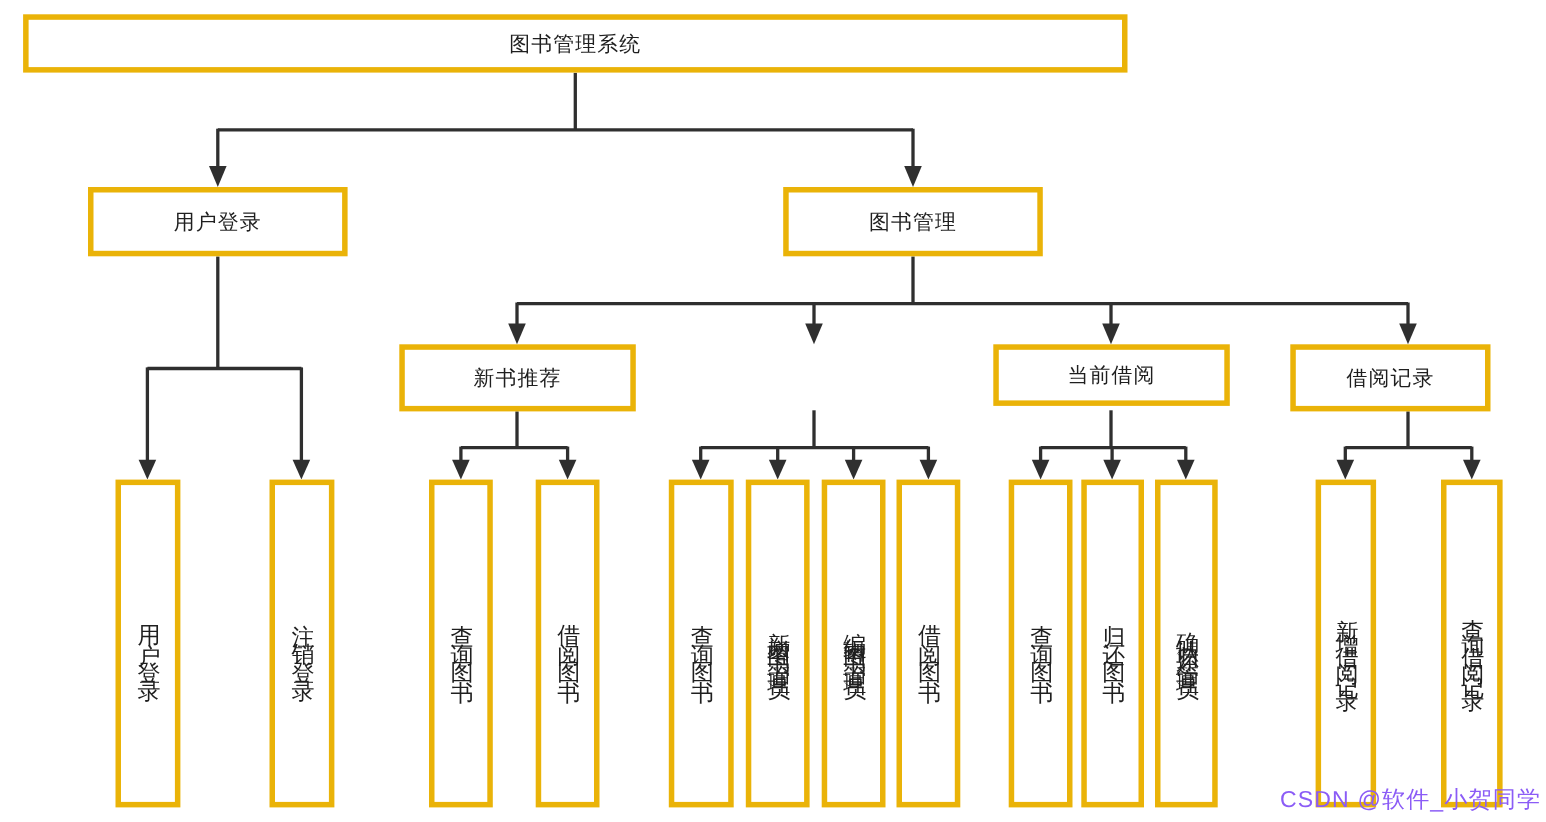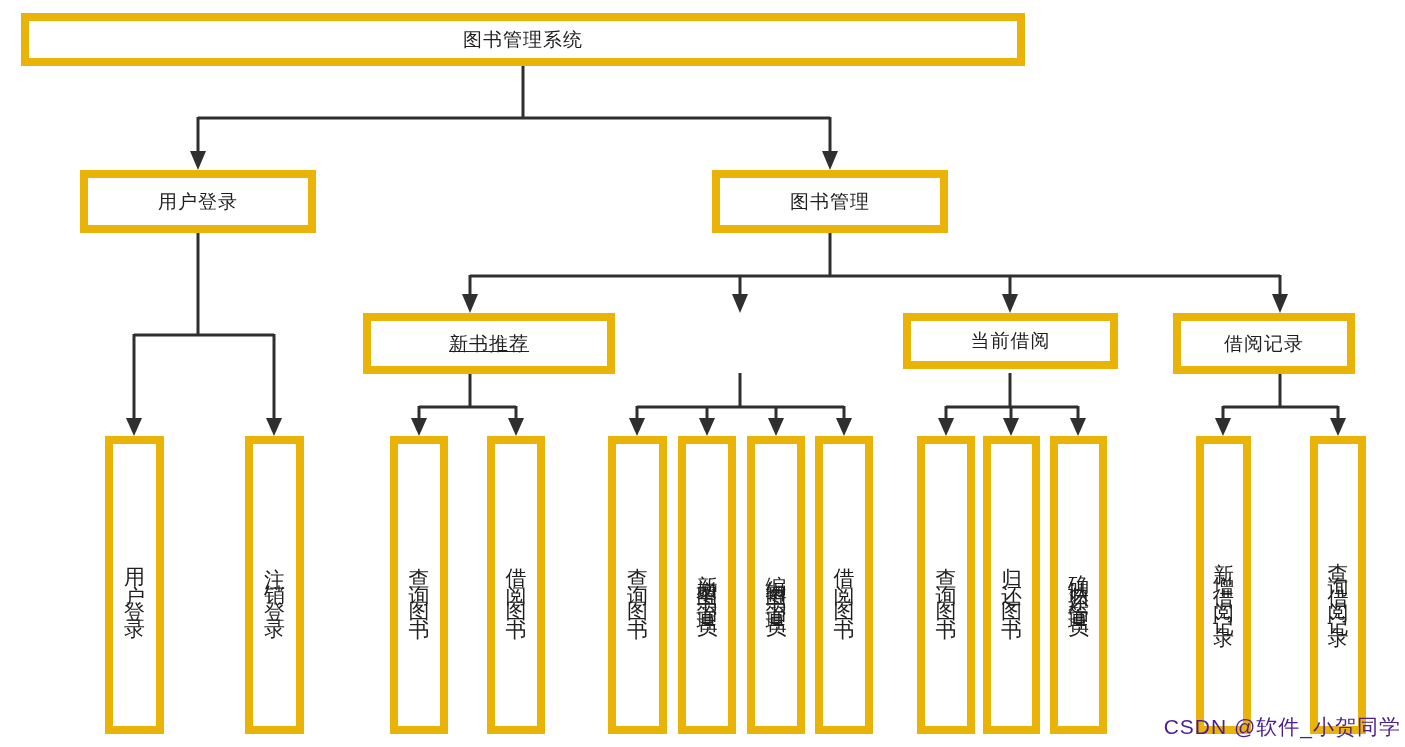--- a/index.html
+++ b/index.html
@@ -18,21 +18,21 @@
   .connectors {
     position: absolute;
     left: 0; top: 0;
     width: 1405px;
     height: 747px;
     pointer-events: none;
   }
   .node {
     position: absolute;
     box-sizing: border-box;
-    border: 8px solid #eab308;
+    border: 5px solid #eab308;
     background: #ffffff;
     display: flex;
     align-items: center;
     justify-content: center;
     color: #1f1f1f;
     font-size: 19px;
     letter-spacing: 1px;
     white-space: nowrap;
   }
   .leaf { font-size: 21px; }
@@ -43,21 +43,21 @@
     white-space: nowrap;
   }
   .ls-short { letter-spacing: 17px; }
   .ls-mid   { letter-spacing: 13px; }
   .ls-long  { letter-spacing: 6px;  }
   .watermark {
     position: absolute;
     right: 4px;
     top: 713px;
     font-size: 21px;
-    color: #4c1d95;
+    color: #8b5cf6;
     letter-spacing: 1px;
     z-index: 10;
   }
 </style>
 </head>
 <body>
 
 <div class="canvas">
 
   <svg class="connectors" viewBox="0 0 1405 747" xmlns="http://www.w3.org/2000/svg">
@@ -124,21 +124,21 @@
       <polygon points="1215,418 1231,418 1223,436"></polygon>
       <polygon points="1330,418 1346,418 1338,436"></polygon>
     </g>
   </svg>
 
   <div class="node" style="left:21px; top:13px; width:1004px; height:53px;">图书管理系统</div>
 
   <div class="node" style="left:80px; top:170px; width:236px; height:63px;">用户登录</div>
   <div class="node" style="left:712px; top:170px; width:236px; height:63px;">图书管理</div>
 
-  <div class="node" style="left:363px; top:313px; width:252px; height:61px;text-decoration:underline;">新书推荐</div>
+  <div class="node" style="left:363px; top:313px; width:215px; height:61px;">新书推荐</div>
   <div class="node" style="left:903px; top:313px; width:215px; height:56px;">当前借阅</div>
   <div class="node" style="left:1173px; top:313px; width:182px; height:61px;">借阅记录</div>
 
   <div class="node leaf" style="left:105px; top:436px; width:59px; height:298px;">
     <span class="vtext ls-short">用户登录</span>
   </div>
   <div class="node leaf" style="left:245px; top:436px; width:59px; height:298px;">
     <span class="vtext ls-short">注销登录</span>
   </div>
 

